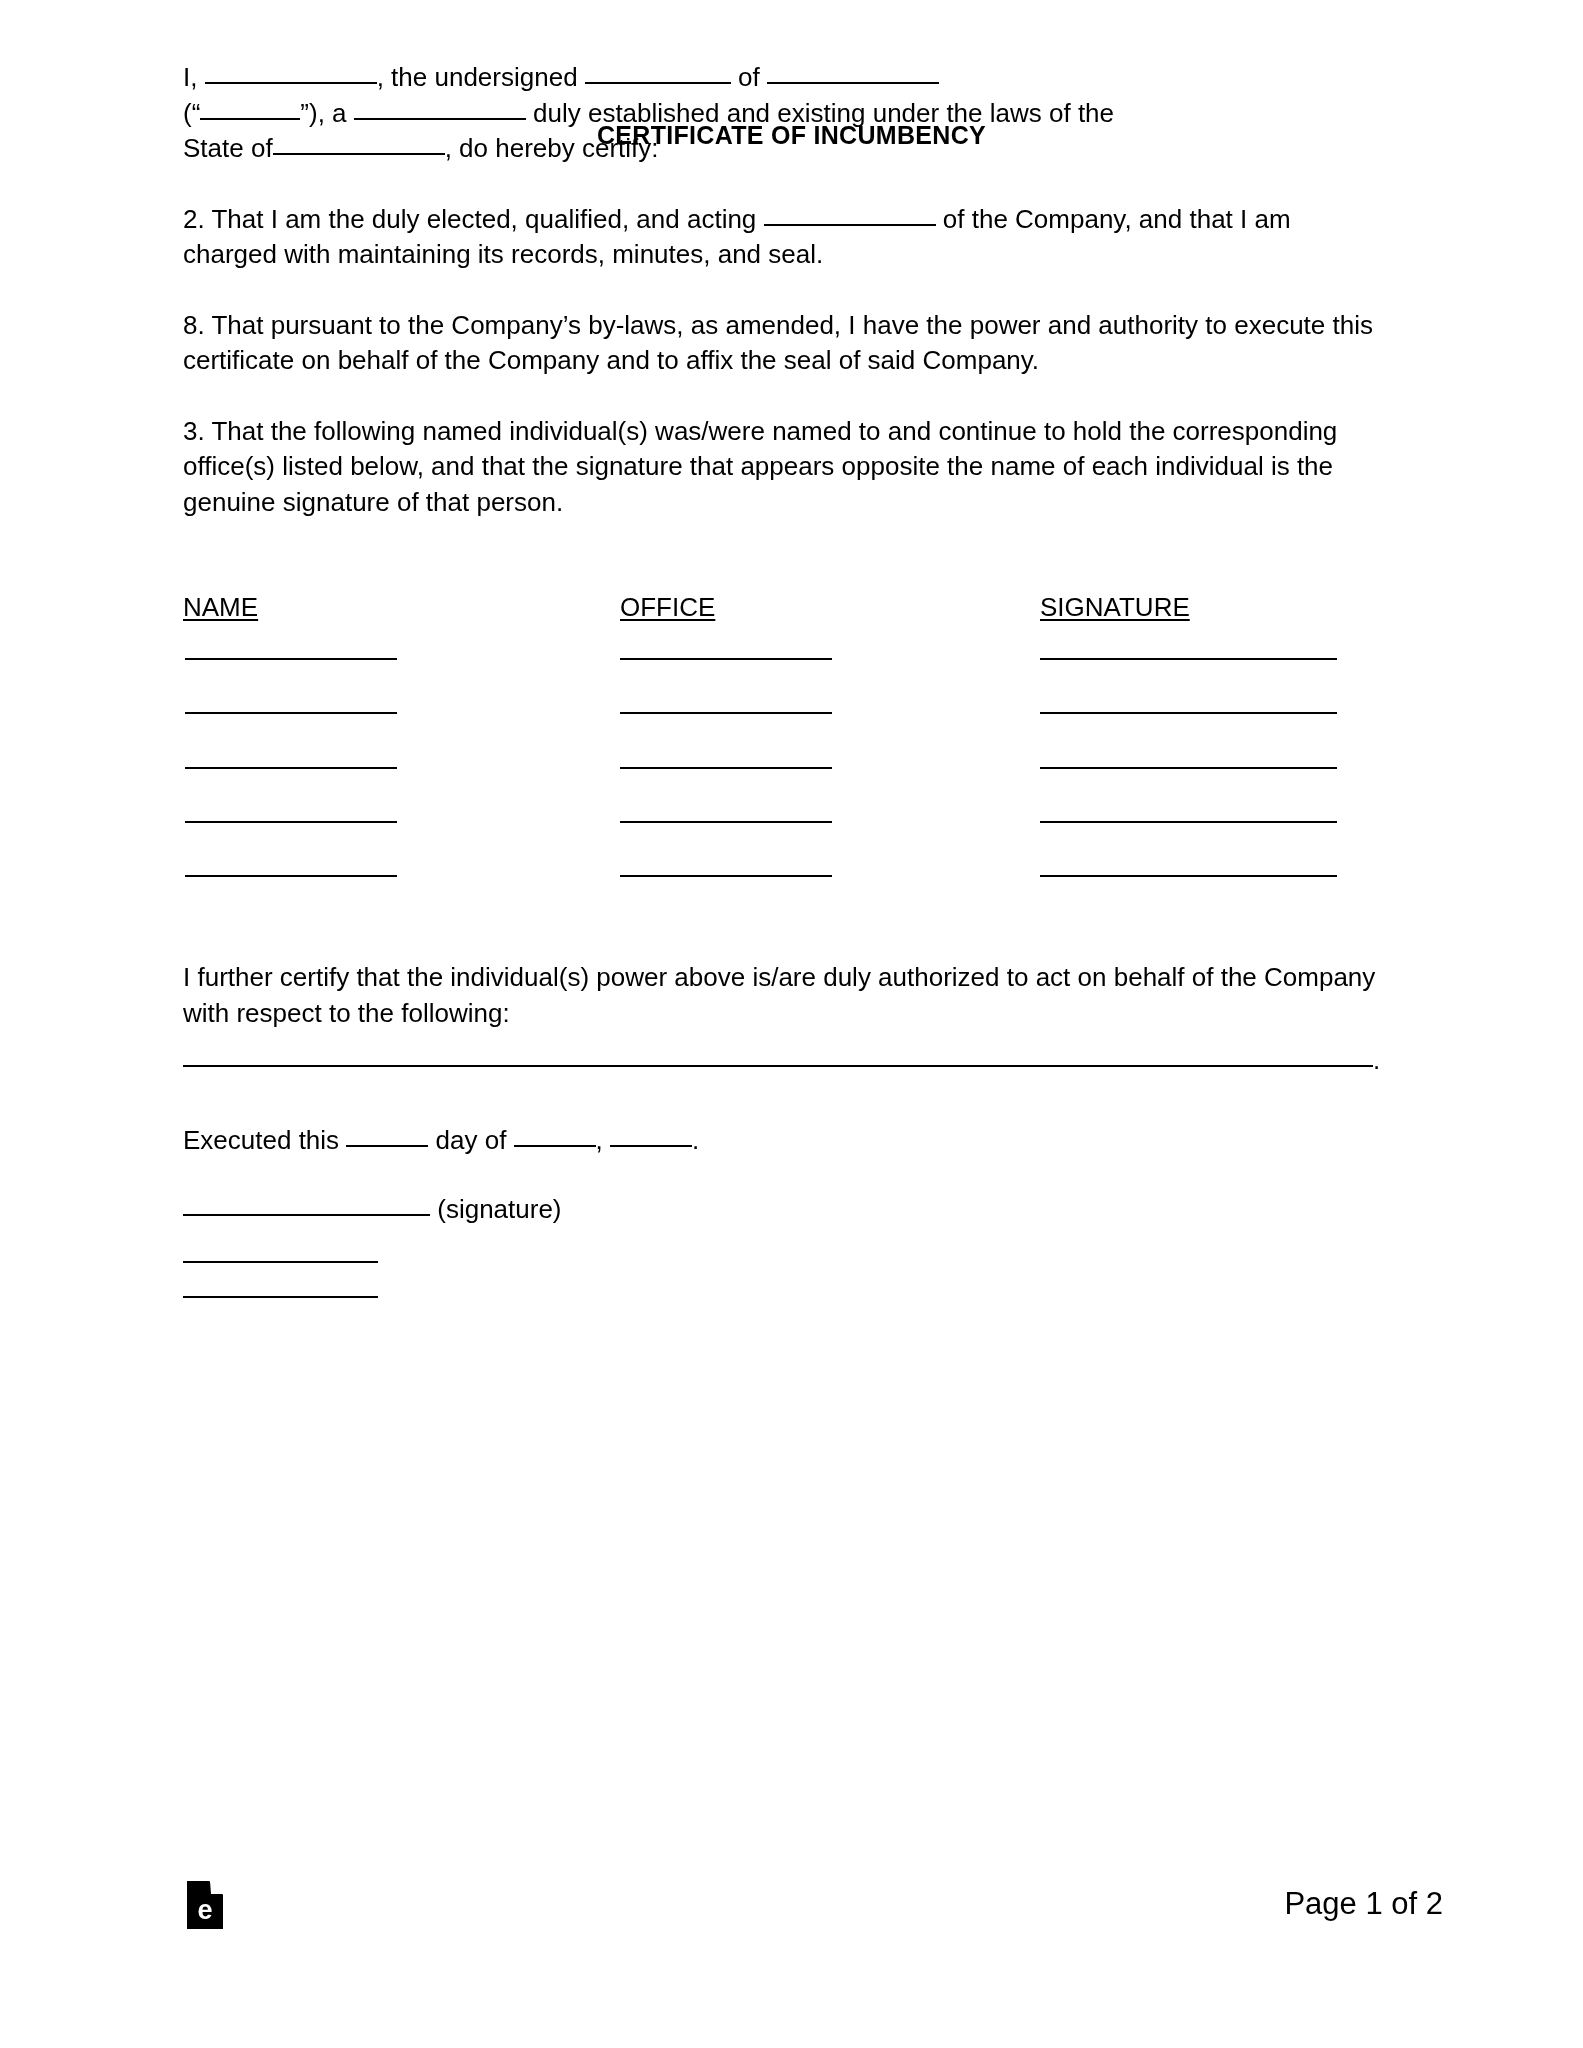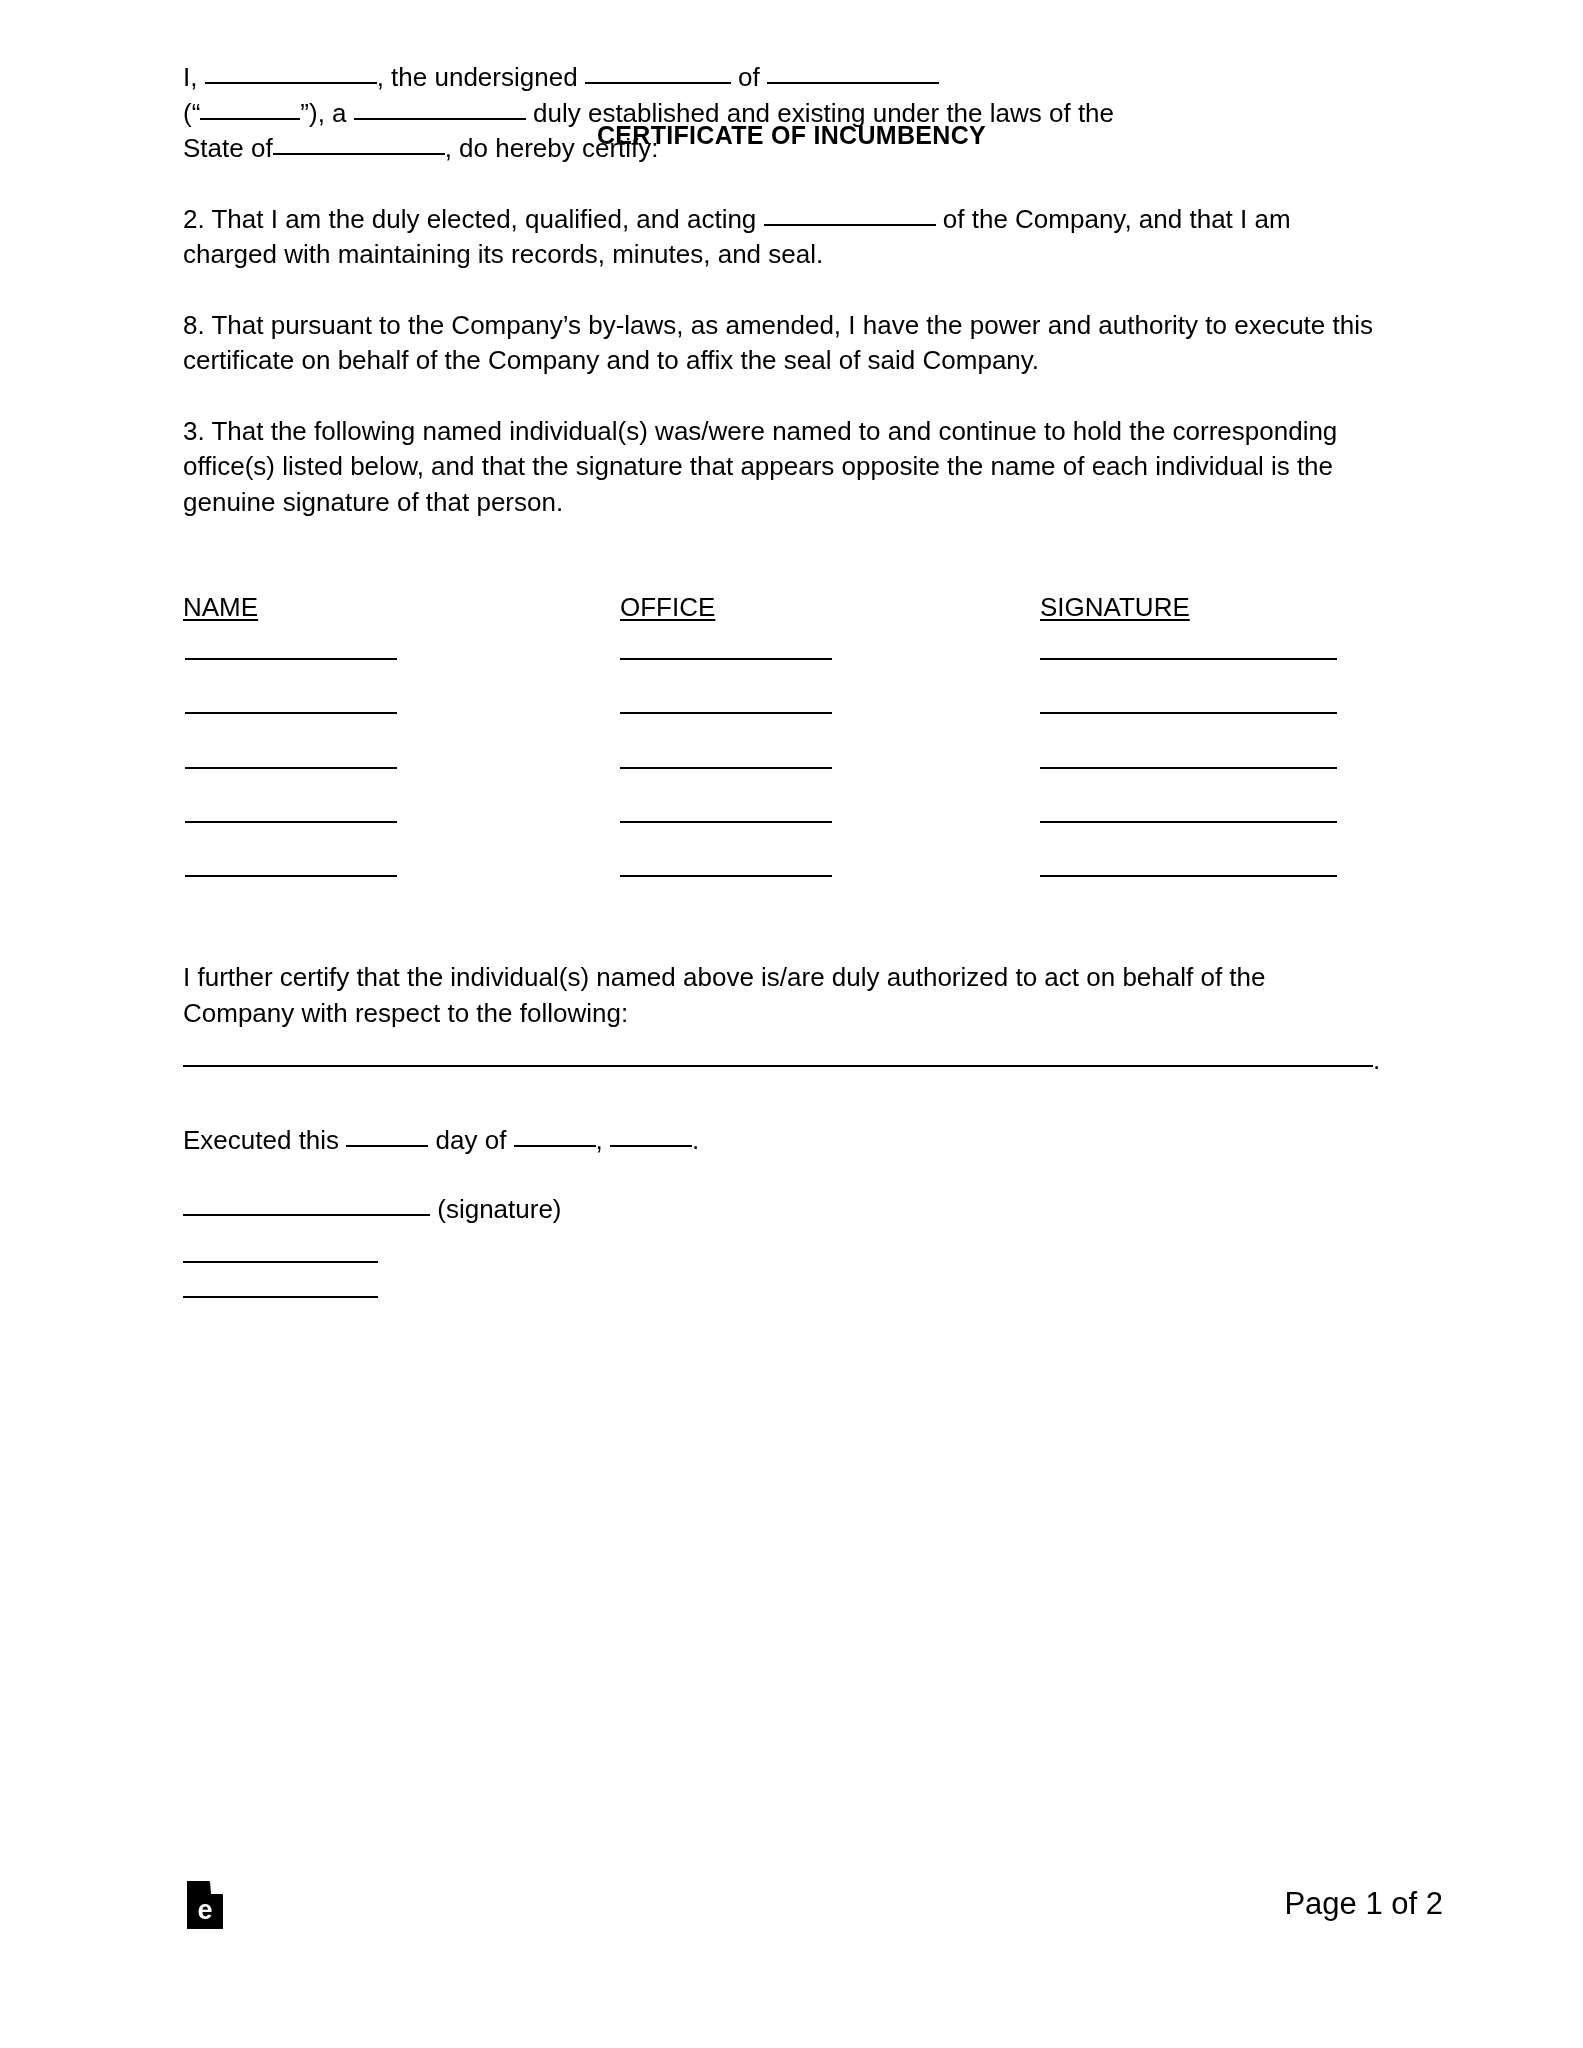--- a/index.html
+++ b/index.html
@@ -201,21 +201,21 @@
       <div class="rule c1 r4"></div>
       <div class="rule c2 r4"></div>
       <div class="rule c3 r4"></div>
 
       <div class="rule c1 r5"></div>
       <div class="rule c2 r5"></div>
       <div class="rule c3 r5"></div>
     </div>
 
     <div class="closing">
-      <p class="para">I further certify that the individual(s) named above is/are duly authorized to act on behalf of the Company with respect to the following:</p>
+      <p class="para">I further certify that the individual(s) power above is/are duly authorized to act on behalf of the Company with respect to the following:</p>
 
       <div class="fullrule-row"><span class="fullrule"></span><span>.</span></div>
 
       <p class="para executed"><span>Executed this </span><span class="blank b-xs"></span><span> day of </span><span class="blank b-xs"></span><span>, </span><span class="blank b-xs"></span><span>.</span></p>
 
       <div class="para sig-block"><span class="sig-rule"></span> <span class="sig-label">(signature)</span>
         <span class="short-rule"></span>
         <span class="short-rule"></span>
       </div>
     </div>

